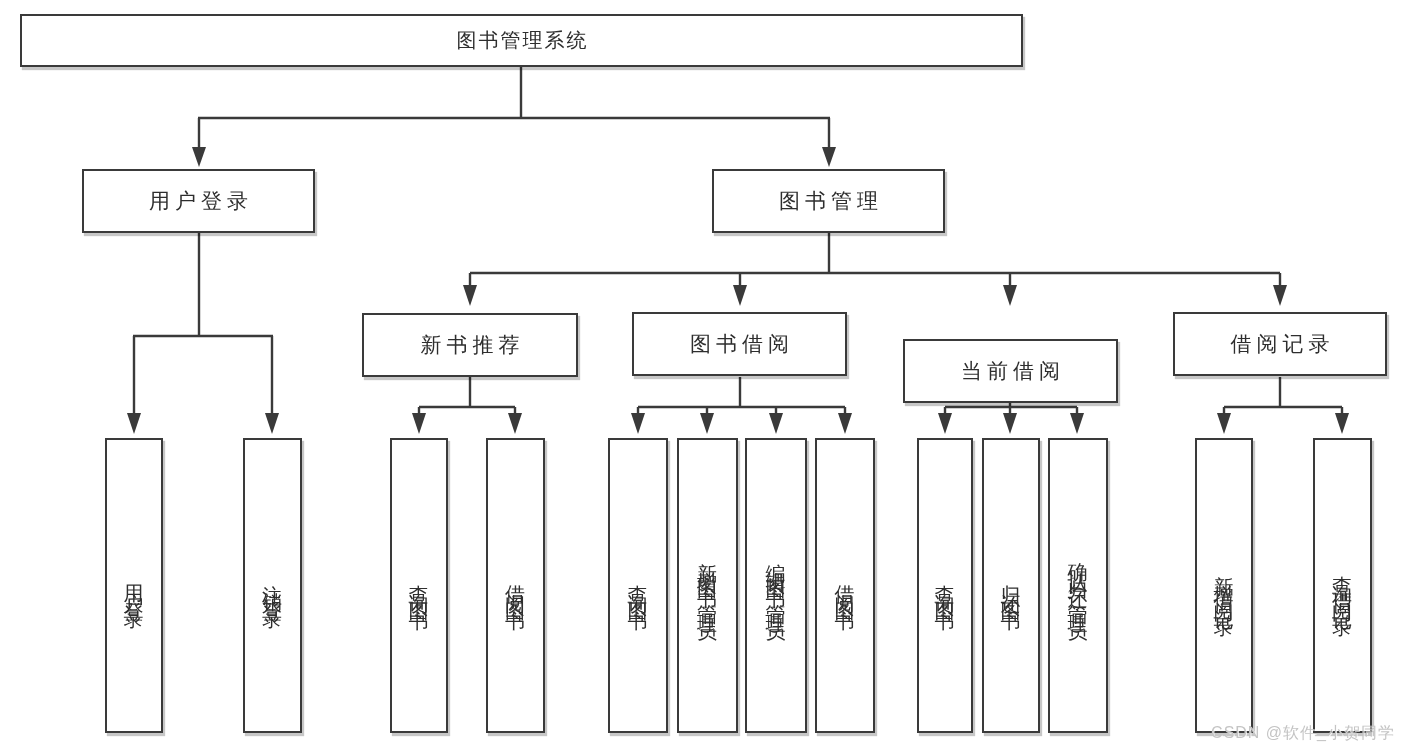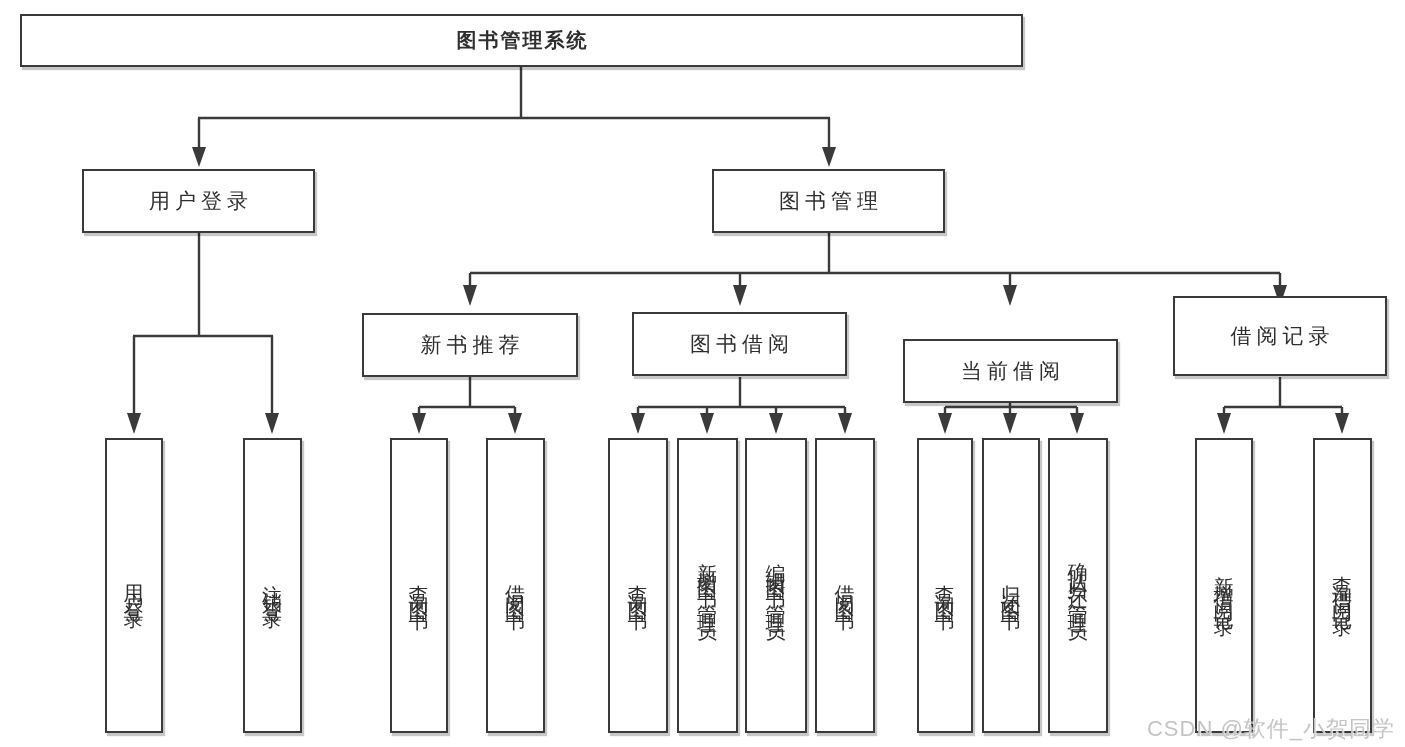--- a/index.html
+++ b/index.html
@@ -56,21 +56,21 @@
     font-size: 20px;
     line-height: 1;
     letter-spacing: 8.5px;
     white-space: nowrap;
   }
   .watermark {
     position: absolute;
     right: 10px;
     bottom: 3px;
     z-index: 3;
-    font-size: 22px;
+    font-size: 16px;
     color: var(--watermark);
     letter-spacing: 1px;
     white-space: nowrap;
     text-shadow: 1px 1px 0 rgba(255,255,255,0.8);
   }
 </style>
 </head>
 <body>
 
 <div class="stage">
@@ -127,41 +127,41 @@
     <polygon points="700,413 714,413 707,434"></polygon>
     <polygon points="769,413 783,413 776,434"></polygon>
     <polygon points="838,413 852,413 845,434"></polygon>
     <polygon points="938,413 952,413 945,434"></polygon>
     <polygon points="1003,413 1017,413 1010,434"></polygon>
     <polygon points="1070,413 1084,413 1077,434"></polygon>
     <polygon points="1217,413 1231,413 1224,434"></polygon>
     <polygon points="1335,413 1349,413 1342,434"></polygon>
   </svg>
 
-  <div class="node root" style="left:20px; top:14px; width:1003px; height:53px;font-weight:bold;">
+  <div class="node root" style="left:20px; top:14px; width:1003px; height:53px;">
     <span class="hlabel">图书管理系统</span>
   </div>
 
   <div class="node" style="left:82px; top:169px; width:233px; height:64px;">
     <span class="hlabel">用户登录</span>
   </div>
   <div class="node" style="left:362px; top:313px; width:216px; height:64px;">
     <span class="hlabel">新书推荐</span>
   </div>
 
   <div class="node" style="left:712px; top:169px; width:233px; height:64px;">
     <span class="hlabel">图书管理</span>
   </div>
   <div class="node" style="left:632px; top:312px; width:215px; height:64px;">
     <span class="hlabel">图书借阅</span>
   </div>
   <div class="node" style="left:903px; top:313px; width:215px; height:64px;margin-top:26px;">
     <span class="hlabel">当前借阅</span>
   </div>
-  <div class="node" style="left:1173px; top:296px; width:214px; height:80px;text-align:center;">
+  <div class="node" style="left:1173px; top:312px; width:214px; height:64px;text-align:center;">
     <span class="hlabel">借阅记录</span>
   </div>
 
   <div class="node leaf" style="left:105px; width:58px;">
     <span class="vtext">用户登录</span>
   </div>
   <div class="node leaf" style="left:243px; width:59px;">
     <span class="vtext">注销登录</span>
   </div>
 

